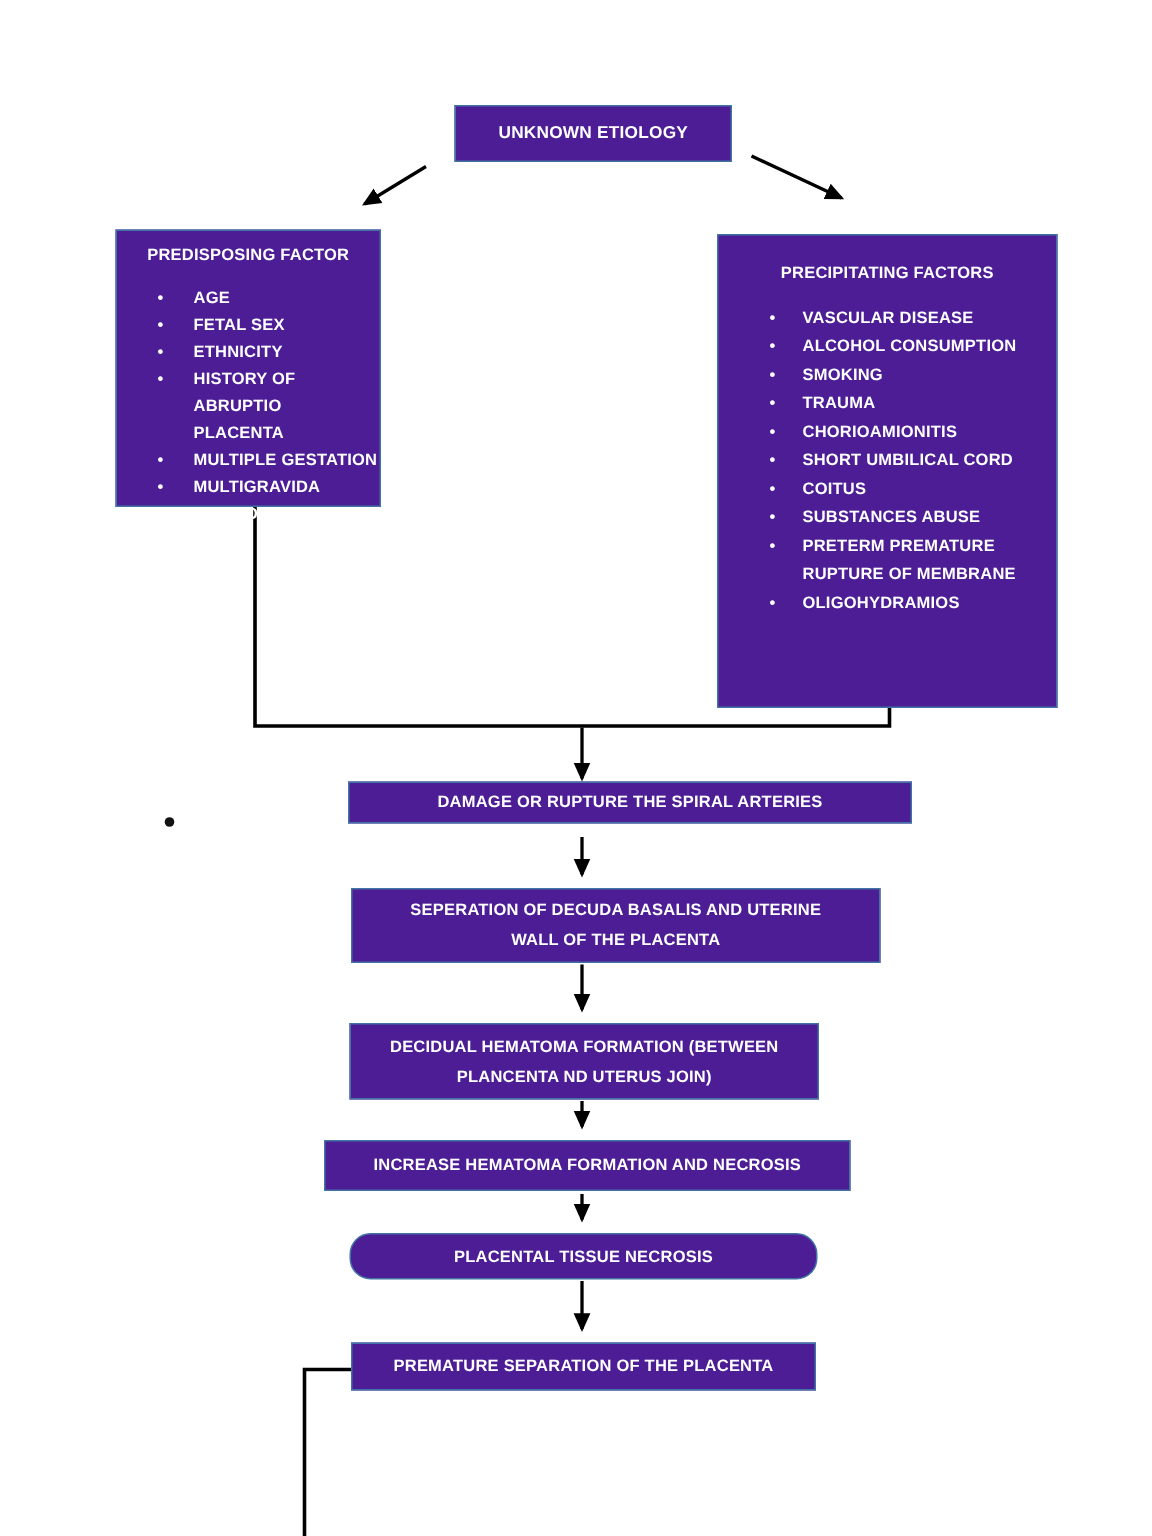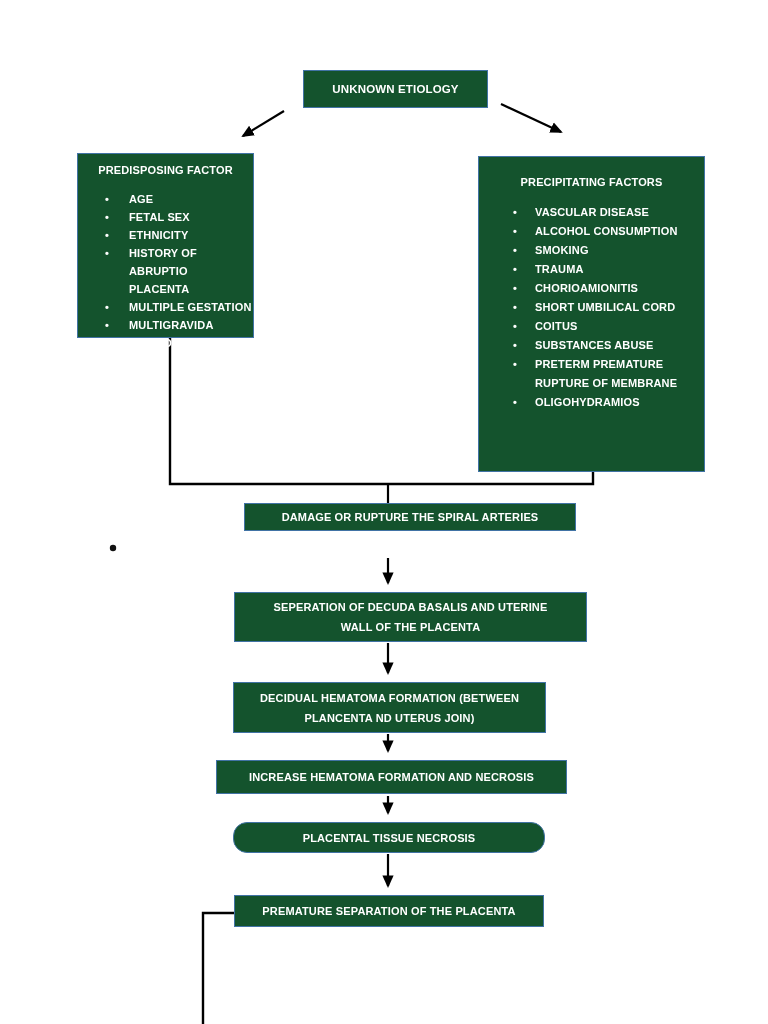--- a/index.html
+++ b/index.html
@@ -12,21 +12,21 @@
   .page {
     position:absolute; left:0; top:0; width:768px; height:1024px;
     background:#ffffff; overflow:hidden;
   }
   .overlay { position:absolute; left:0; top:0; width:768px; height:1024px; }
   .cline  { stroke:#000000; stroke-width:2.4; fill:none; }
   .carrow { stroke:#000000; stroke-width:2.2; fill:none; marker-end:url(#ah); }
 
   .node {
     position:absolute;
-    background:#14532d;
+    background:#4c1d95;
     border:1.6px solid #4173a5;
     color:#ffffff;
     font-weight:bold;
     font-size:11px;
     letter-spacing:.15px;
   }
   .center-node {
     display:flex; align-items:center; justify-content:center;
     text-align:center; line-height:20px; white-space:pre-line;
   }
@@ -46,21 +46,21 @@
   .left-panel  .panel-item { line-height:18px; }
   .left-panel  .bullet { width:24px; }
   .left-panel  .item-text { width:150px; }
 
   .right-panel { left:478px; top:156px; width:227px; height:316px; padding-top:18px; }
   .right-panel .panel-list { margin-top:14px; padding-left:34px; }
   .right-panel .panel-item { line-height:19px; }
   .right-panel .bullet { width:22px; }
   .right-panel .item-text { width:152px; }
 
-  #seq0 { left:232px; top:503px; width:332px; height:28px;margin-left:12px; }
+  #seq0 { left:232px; top:521px; width:376px; height:28px; }
   #seq1 { left:234px; top:592px; width:353px; height:50px; }
   #seq2 { left:233px; top:682px; width:313px; height:51px; }
   #seq3 { left:216px; top:760px; width:351px; height:34px; }
   #seq4 { left:233px; top:822px; width:312px; height:31px;border-radius:14px; }
   #seq5 { left:234px; top:895px; width:310px; height:32px; }
 </style>
 </head>
 <body>
 
 <div class="page">

